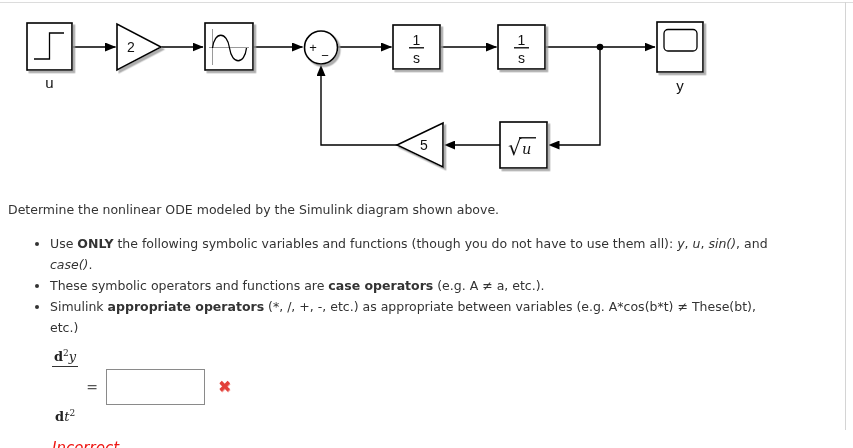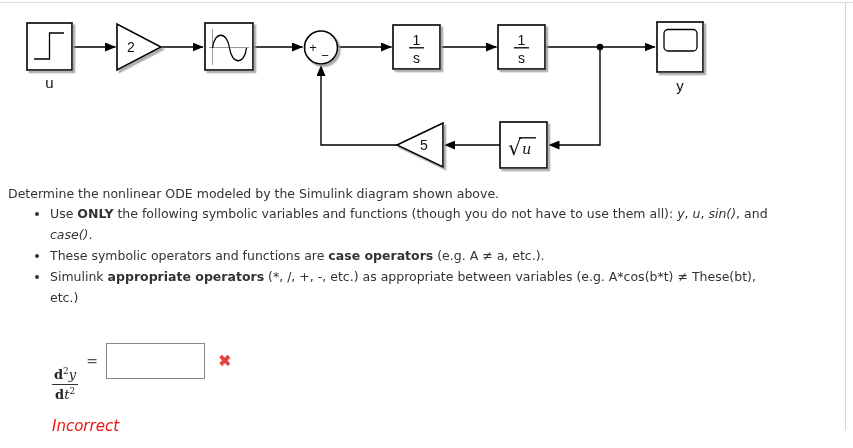--- a/index.html
+++ b/index.html
@@ -20,31 +20,31 @@
   .blk-stroke { fill:#ffffff; stroke:#000000; stroke-width:1.6; }
   .wire { stroke:#000000; stroke-width:1.4; fill:none; }
   .thin { stroke:#000000; stroke-width:1.3; fill:none; }
   .gray-axis { stroke:#9a9a9a; stroke-width:1; fill:none; }
   text.blk-label { font-family:"Liberation Sans","DejaVu Sans",sans-serif; font-size:14px; fill:#111; }
   text.port-label { font-family:"Liberation Sans","DejaVu Sans",sans-serif; font-size:15px; fill:#111; }
   text.sum-sign { font-family:"Liberation Sans","DejaVu Sans",sans-serif; font-size:13px; fill:#111; }
   text.math { font-family:"DejaVu Serif", serif; fill:#111; }
   text.italic { font-style:italic; }
 
-  .question { margin:0 0 0 8px; font-size:12.5px; line-height:17px; }
+  .question { margin:16px 0 0 8px; font-size:12.5px; line-height:17px; }
 
-  ul.rules { margin:1px 0 0 0; padding:0 0 0 50px; list-style:disc outside; max-width:828px; }
+  ul.rules { margin:15px 0 0 0; padding:0 0 0 50px; list-style:disc outside; max-width:828px; }
   ul.rules li { font-size:12.5px; line-height:21px; margin:0; }
   ul.rules i { font-style:italic; }
   ul.rules b { font-weight:bold; }
 
   .answer-row { display:flex; align-items:center; margin:10px 0 0 52px; }
   .frac { display:inline-block; text-align:center; font-family:"DejaVu Serif", serif; font-size:13px; color:#222; line-height:1.15; }
-  .frac .num { display:block; border-bottom:1px solid #333; padding:0 2px 1px 2px;margin-top:48px; }
-  .frac .den { display:block; padding-top:1px; }
+  .frac .num { display:block; border-bottom:1px solid #333; padding:0 2px 1px 2px; }
+  .frac .den { display:block; padding-top:1px;margin-top:40px; }
   .frac b { font-weight:bold; font-style:normal; }
   .frac i { font-style:italic; }
   .frac sup { font-size:9px; }
   .eq { margin:0 8px; color:#555; font-family:"DejaVu Serif", serif; font-size:14px; }
   .answer-input { width:99px; height:36px; border:1px solid #8a8a8a; background:#fff; font-size:14px; padding:2px 5px; font-family:"DejaVu Sans",sans-serif; }
   .wrong { margin-left:13px; color:#e2403a; font-size:16px; font-weight:bold; text-shadow:0.5px 0.5px 0 #f29b97; }
   .status { margin:13px 0 0 52px; color:#ee1511; font-size:15px;font-style:italic; }
 </style>
 </head>
 <body>

